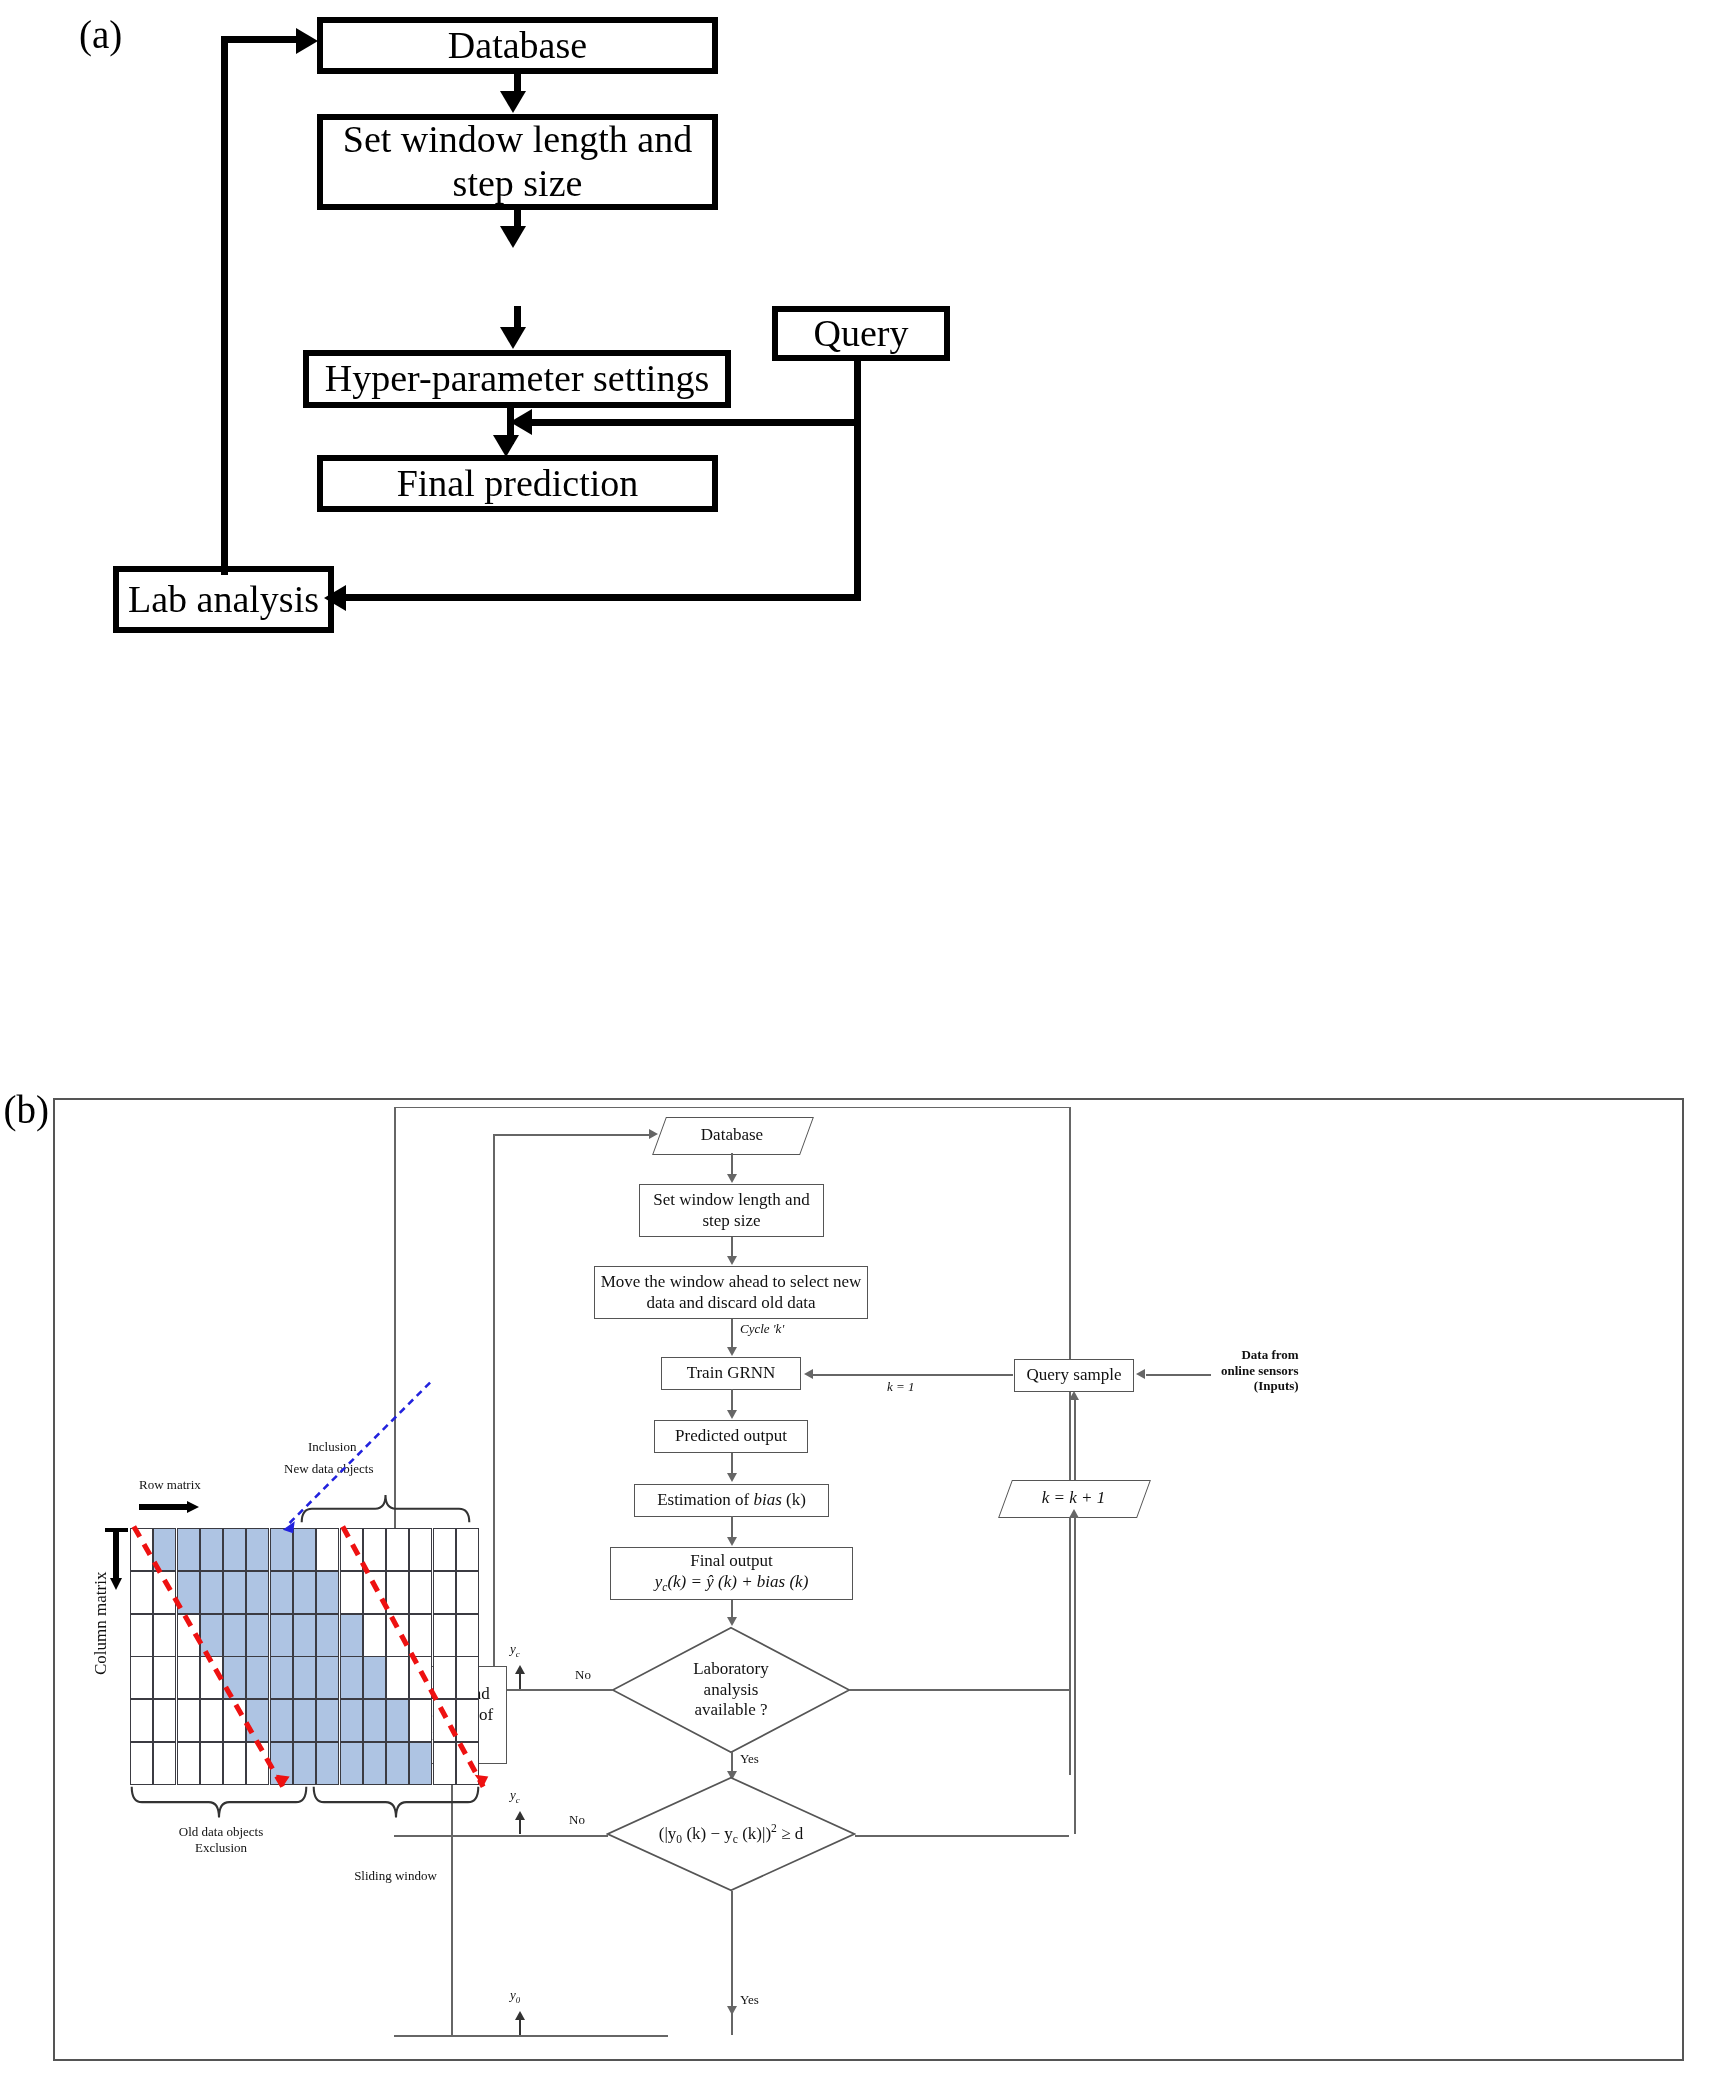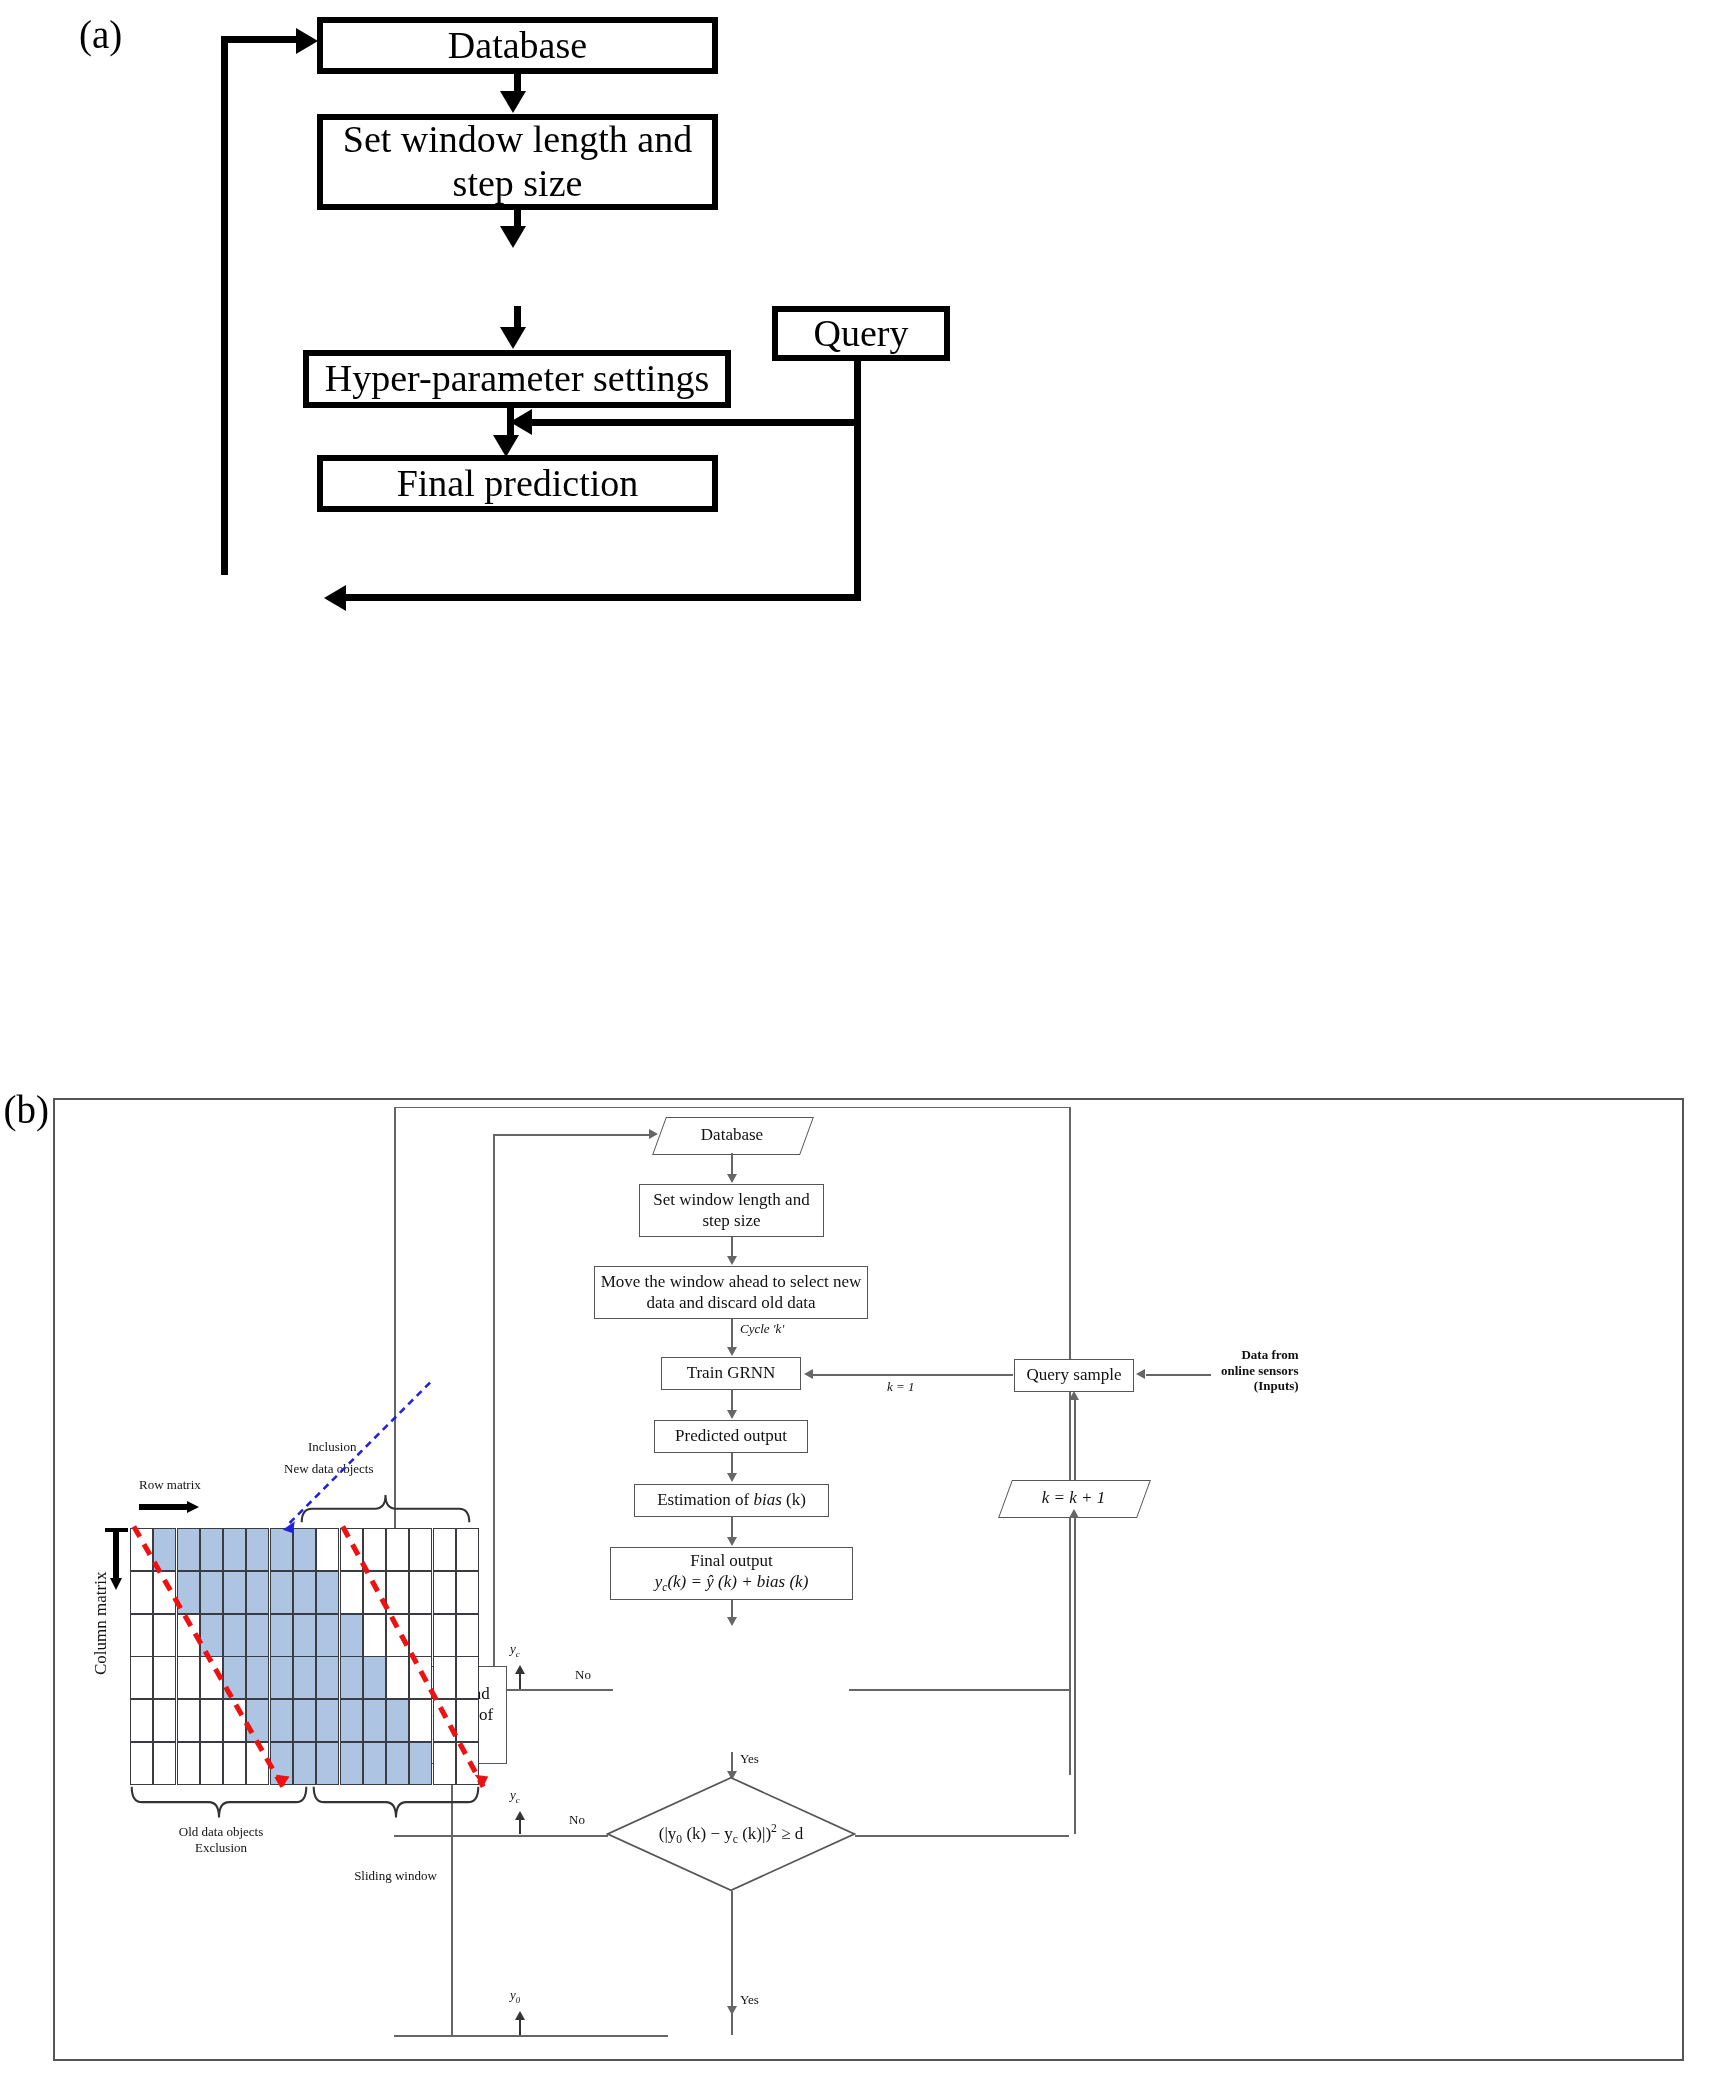--- a/index.html
+++ b/index.html
@@ -128,20 +128,23 @@
   </div>
 
   <div class="a-box" style="left:303px;top:350px;width:428px;height:58px;">
     <span>Hyper-parameter settings</span>
   </div>
 
   <div class="a-box" style="left:772px;top:306px;width:178px;height:55px;">
     <span>Query</span>
   </div>
 
+  <div class="a-box" style="left:113px;top:566px;width:221px;height:67px;">
+    <span>Lab analysis</span>
+  </div>
 
   <div class="a-line a-vline" style="left:514px;top:74px;height:19px;"></div>
   <div class="a-arrow-down" style="left:500px;top:91px;"></div>
 
   <div class="a-line a-vline" style="left:514px;top:210px;height:19px;"></div>
   <div class="a-arrow-down" style="left:500px;top:226px;"></div>
 
   <div class="a-line a-vline" style="left:514px;top:306px;height:24px;"></div>
   <div class="a-arrow-down" style="left:500px;top:327px;"></div>
 
@@ -221,20 +224,32 @@
 
     <div class="b-box" style="left:555px;top:447px;width:243px;height:53px;flex-direction:column;">
       <span>Final output</span>
       <span style="font-style:italic;">
         y<sub>c</sub>(k) = ŷ (k) + bias (k)
       </span>
     </div>
     <div class="b-line b-v" style="left:676px;top:500px;height:22px;"></div>
     <div class="b-arrow-down" style="left:672px;top:517px;"></div>
 
+    <div class="b-diamond" style="left:556px;top:526px;width:240px;height:128px;">
+      <svg class="dshape" viewBox="0 0 280 150" preserveAspectRatio="none">
+        <polygon points="140,2 278,75 140,148 2,75" fill="#ffffff" stroke="#555555" stroke-width="2"></polygon>
+      </svg>
+      <div class="dtxt">
+        <div>
+          <div>Laboratory</div>
+          <div>analysis</div>
+          <div>available ?</div>
+        </div>
+      </div>
+    </div>
 
     <div class="b-line b-h" style="left:339px;top:589px;width:219px;"></div>
     <div class="b-lbl" style="left:520px;top:567px;">No</div>
 
     <div class="b-line b-v" style="left:464px;top:572px;height:17px;background:#333;"></div>
     <div class="b-arrow-up" style="left:460px;top:565px;border-bottom-color:#333;"></div>
     <div class="b-lbl" style="left:455px;top:541px;font-style:italic;">y<sub>c</sub></div>
 
     <div class="b-line b-h" style="left:794px;top:589px;width:221px;"></div>
 

